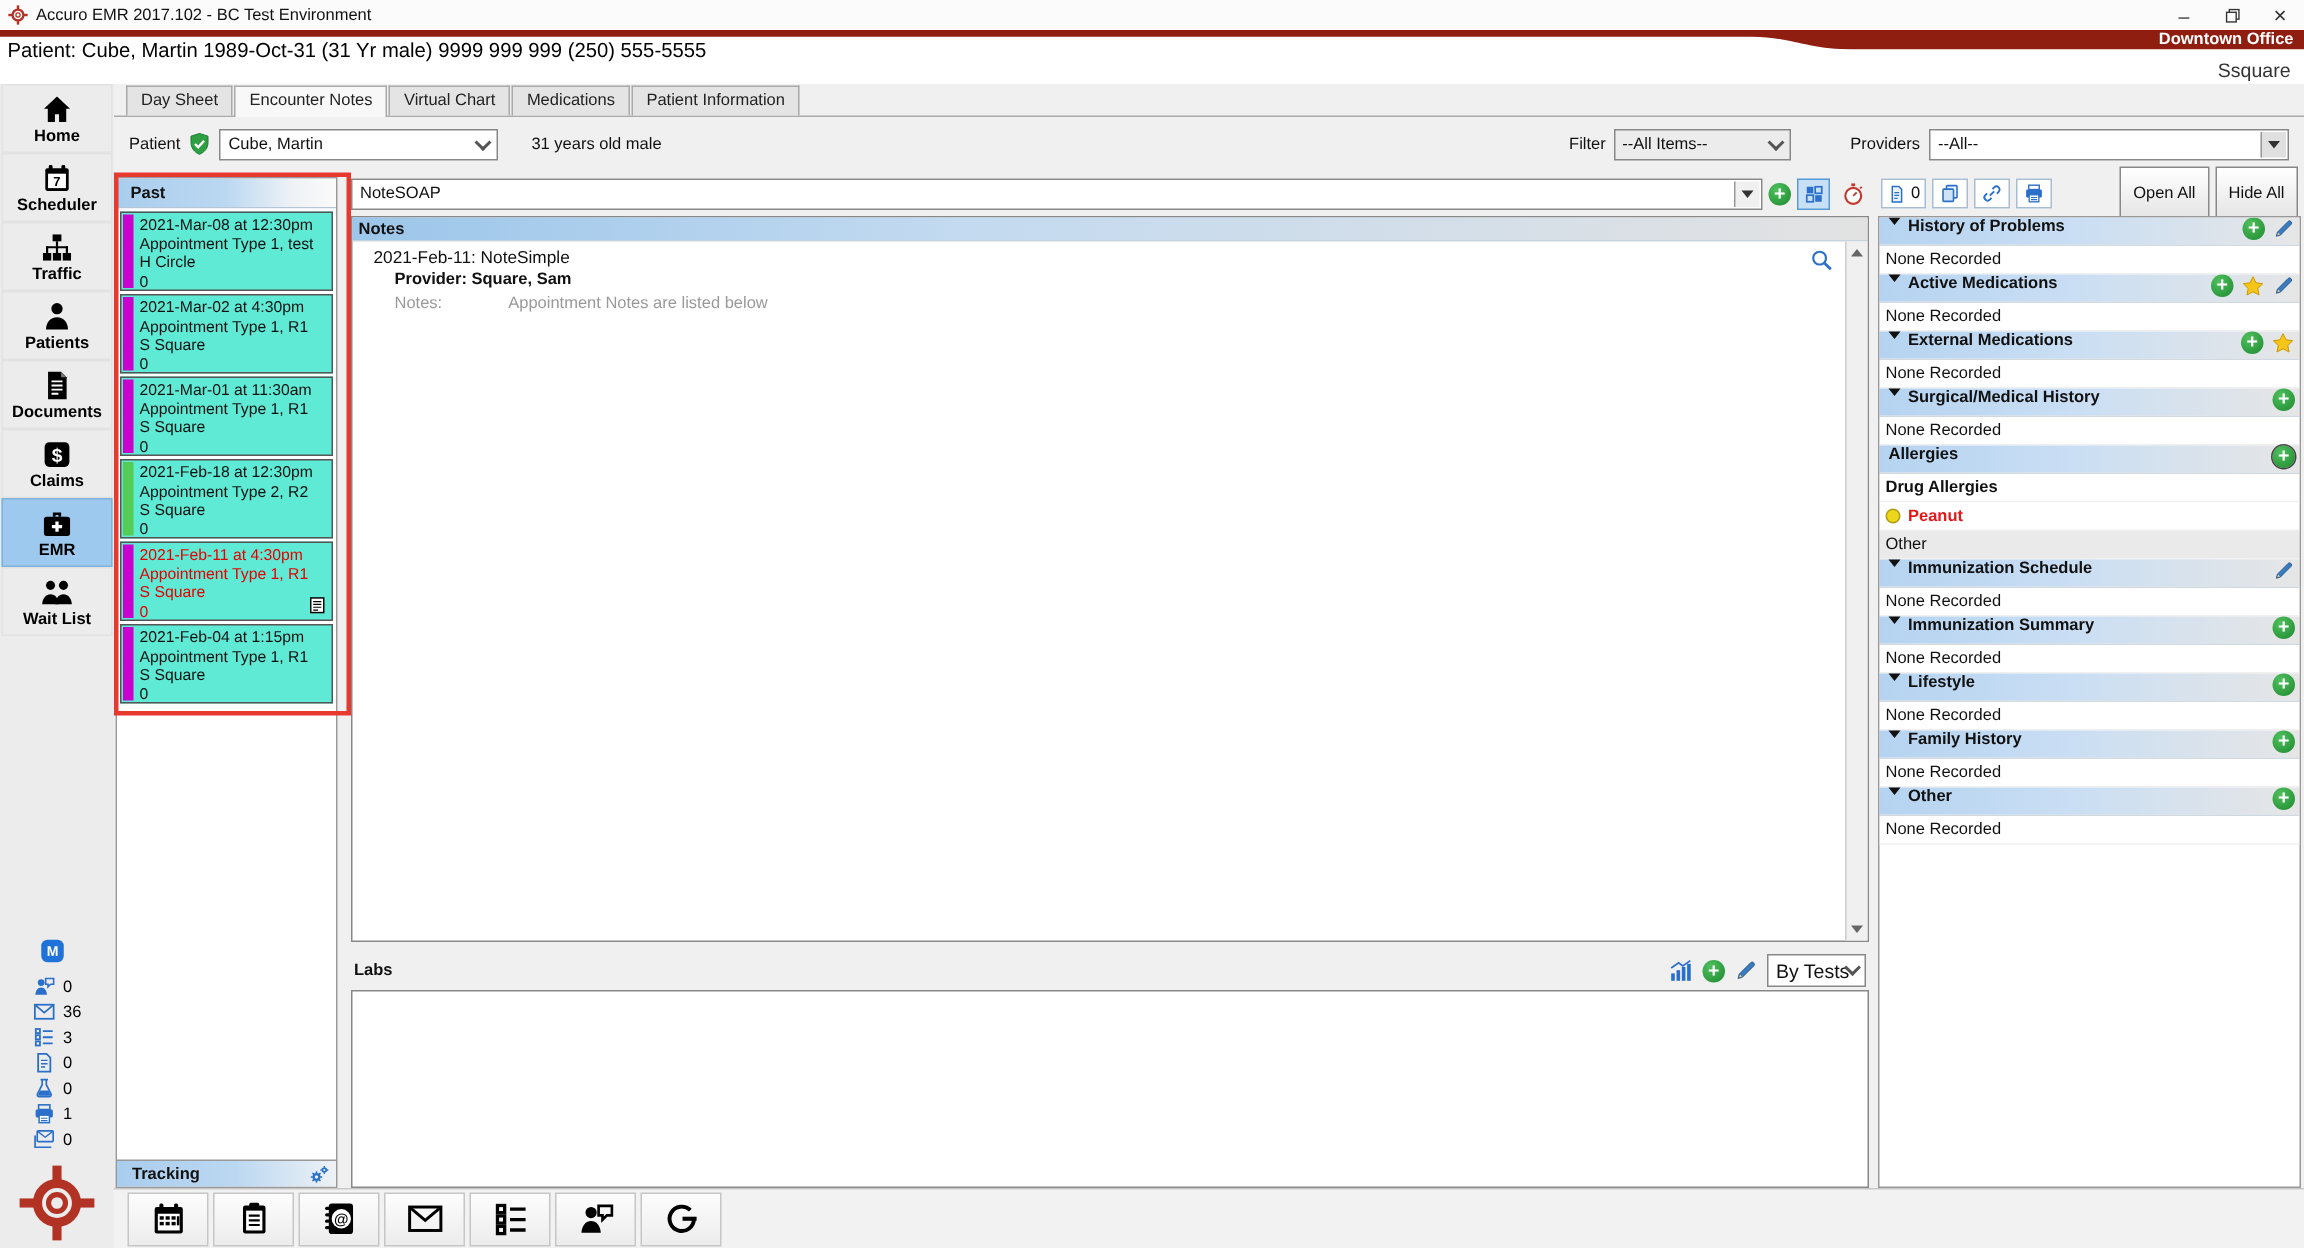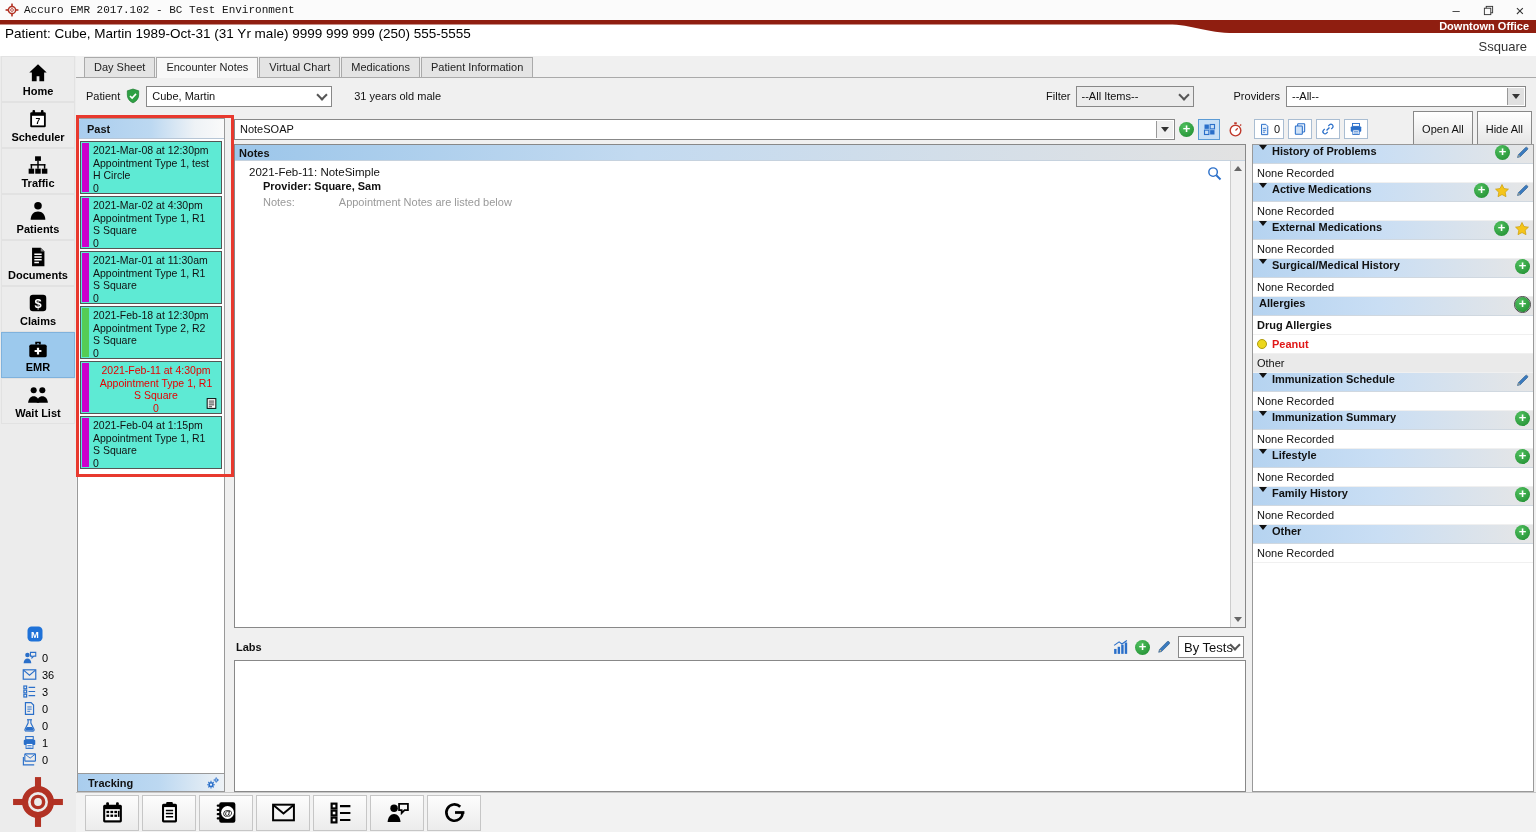--- a/index.html
+++ b/index.html
@@ -2,21 +2,21 @@
 <html><head>
 <meta charset="utf-8">
 <style>
   * { box-sizing: border-box; margin: 0; padding: 0; }
   html,body { width:1536px; height:832px; overflow:hidden; }
   body { font-family:"Liberation Sans", sans-serif; font-size:11px; background:#fff; color:#111; position:relative; }
 
   
   .titlebar { height:20px; background:#fbfbfb; display:flex; align-items:center; padding-left:5px; }
   .titlebar .app-icon { width:14px; height:14px; margin-right:5px; color:#b23224; }
-  .titlebar .title { font-size:11px; color:#111; flex:1;font-family:Liberation Mono, monospace; }
+  .titlebar .title { font-size:11px; color:#111; flex:1; }
   .win-btn { width:32px; height:20px; display:flex; align-items:center; justify-content:center; color:#333; font-size:13px; }
 
   
   .header { position:relative; height:36px; background:#fff; }
   .redswoosh { position:absolute; top:0; left:0; }
   .office { position:absolute; top:0; right:7px; height:13px; line-height:13px; color:#fff; font-weight:bold; font-size:11px; z-index:2; }
   .patient-line { position:absolute; top:6px; left:5px; font-size:13.5px; color:#000; }
   .user-label { position:absolute; top:19px; right:9px; font-size:13px; color:#333; }
 
   
@@ -48,21 +48,21 @@
   
   .content { flex:1; display:flex; padding:4px 2px 0 1px; position:relative; min-height:0; }
   .annotation { position:absolute; left:0; top:1px; width:158px; height:362px; border:3px solid #e8392e; z-index:40; pointer-events:none; }
 
   
   .past-panel { width:148px; margin-right:9px; background:#fff; border:1px solid #999; display:flex; flex-direction:column; }
   .past-header { height:20px; line-height:20px; padding-left:9px; font-weight:bold; background:linear-gradient(90deg,#a9cdee 0%,#bcd8f1 50%,#eef2f6 80%,#fafafa 100%); border-bottom:1px solid #b7c6d6; border-top-left-radius:3px; }
   .past-list { flex:1; padding:2px; overflow:hidden; }
   .appt { position:relative; height:53px; border:1px solid #555; background:#5eead4; margin-bottom:2px; padding:2px 2px 0 12px; font-size:10.5px; line-height:12.5px; }
   .appt .bar { position:absolute; left:1px; top:1px; bottom:1px; width:7px; }
-  .appt.hl { color:#e60000;text-align:center; }
+  .appt.hl { color:#e60000; }
   .appt .note-ic { position:absolute; right:3px; bottom:3px; color:#000; }
   .tracking { height:18px; display:flex; align-items:center; justify-content:space-between; padding:0 3px 0 10px; font-weight:bold; background:linear-gradient(90deg,#a9cdee 0%,#bcd8f1 55%,#eef2f6 100%); border-top:1px solid #999; }
 
   
   .notes-col { flex:1; display:flex; flex-direction:column; min-width:0; }
   .note-sel-row { height:26px; display:flex; align-items:center; gap:4px; padding-bottom:4px; }
   .note-combo { flex:1; }
   .mini-btn { width:22px; height:21px; border:1px solid #c0c0c0; background:#f2f2f2; display:flex; align-items:center; justify-content:center; }
   .mini-btn.grid-active { background:#c8e0f6; border-color:#5b9bd5; }
   .mini-btn.flat { border-color:transparent; background:transparent; }

